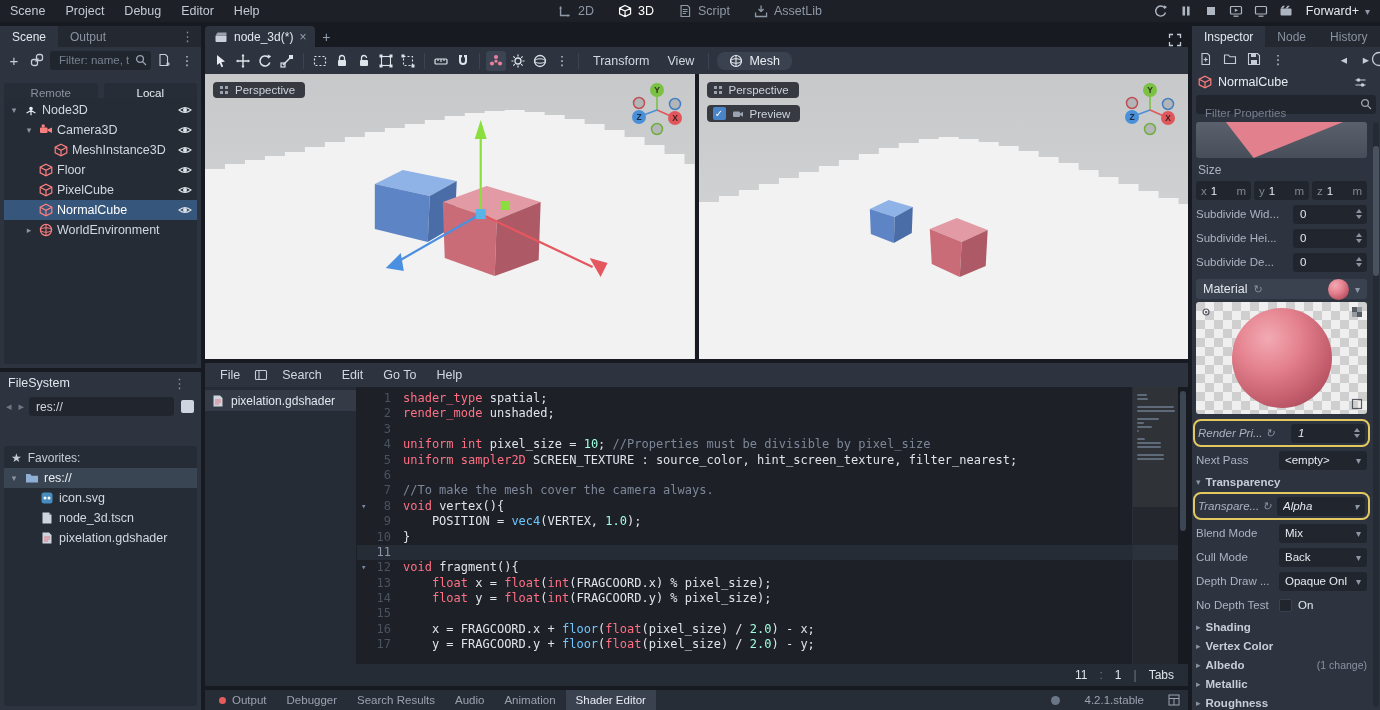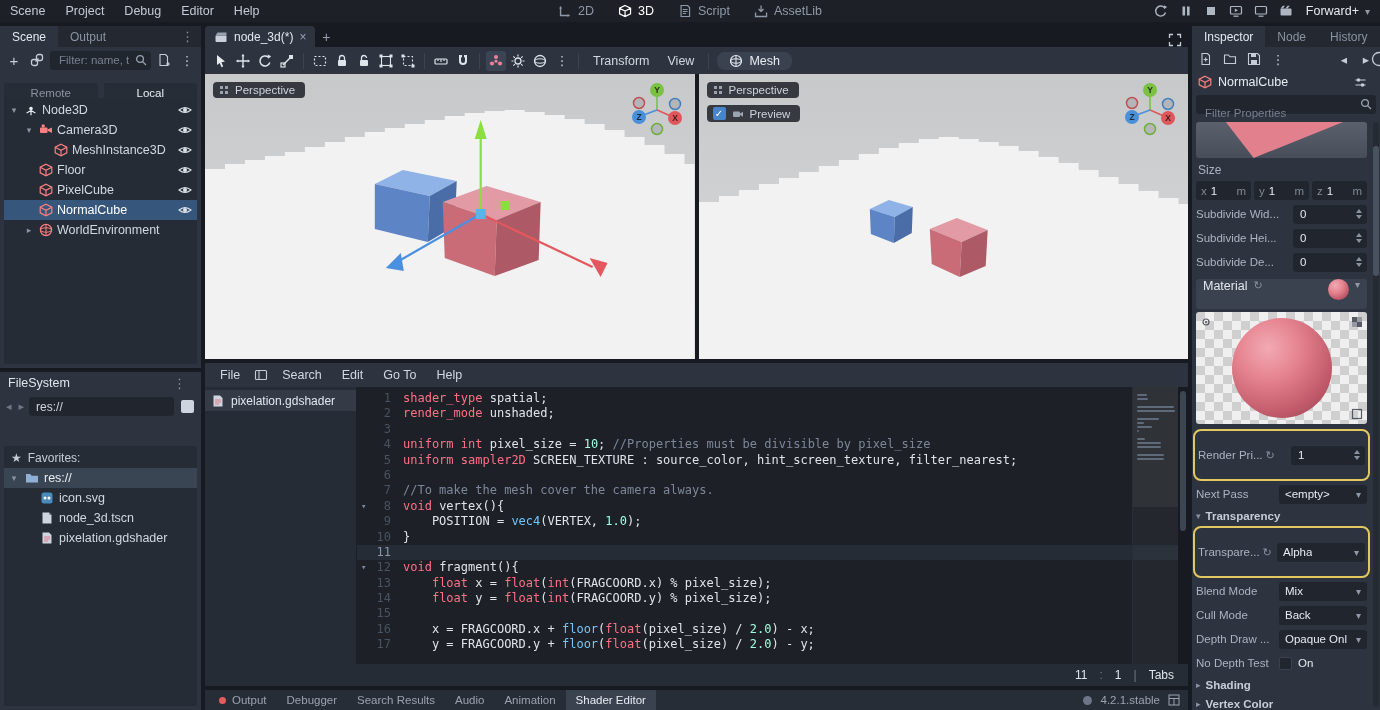--- a/index.html
+++ b/index.html
@@ -96,21 +96,21 @@
   .vscroll{position:absolute;top:0;right:0;width:10px;bottom:0;background:#171b21;}
   .vthumb{position:absolute;top:4px;left:2px;width:6px;height:140px;background:#3c4552;border-radius:3px;}
   .sh-status{height:22px;background:#262c36;display:flex;align-items:center;justify-content:flex-end;gap:12px;padding:0 14px;font-size:12px;color:#aab2bf;}
   .sh-status .v{color:#dfe3ea;}
   .sh-status .d{color:#6f7885;}
   
   .bottom-bar{position:absolute;left:0;right:0;bottom:0;height:20px;background:#272d36;display:flex;align-items:center;padding:0 4px;font-size:11.5px;color:#9aa3b0;}
   .bb-item{display:flex;align-items:center;gap:6px;padding:0 10px;height:100%;}
   .bb-item.active{background:#3a4250;color:#e8ecf2;}
   .err-dot{width:7px;height:7px;border-radius:50%;background:#e45c5c;}
-  .version-cluster{margin-left:auto;display:flex;align-items:center;gap:8px;padding-right:4px;}
+  .version-cluster{margin-left:auto;display:flex;align-items:center;gap:24px;padding-right:4px;}
   
   .inspector{position:absolute;left:1192px;top:26px;width:188px;height:684px;overflow:hidden;}
   .insp-toolbar{height:24px;display:flex;align-items:center;gap:4px;padding:0 4px;position:relative;overflow:hidden;color:#c6cdd8;}
   .hist{margin-left:auto;display:flex;gap:2px;color:#8b93a1;}
   .cut-ico{position:absolute;right:-7px;top:4px;}
   .node-row{height:22px;display:flex;align-items:center;gap:6px;padding:0 6px;color:#e8ecf2;}
   .insp-filter{margin:2px 4px;height:19px;position:relative;background:#21262e;border-radius:3px;display:flex;align-items:center;padding:16px 20px 0 7px;}
   .insp-filter input{background:transparent;border:0;outline:0;width:100%;color:#cfd5df;font:11.5px "Liberation Sans",sans-serif;}
   .insp-filter input::placeholder{color:#778090;}
   .insp-scroll{position:absolute;left:0;right:9px;top:96px;bottom:0;padding:0 4px;overflow:hidden;}
@@ -121,23 +121,23 @@
   .axis-l{color:#7e8795;}.axis-v{color:#e6eaf0;}.axis-u{color:#7e8795;margin-left:auto;}
   .prop-row{height:22px;display:flex;align-items:center;gap:4px;margin:2px 0;}
   .prop-label{flex:1;font-size:11.5px;color:#aab3c0;white-space:nowrap;overflow:hidden;display:flex;align-items:center;gap:3px;min-width:0;}
   .spin{width:74px;flex:0 0 74px;height:19px;background:#21262e;border-radius:3px;display:flex;align-items:center;padding:0 5px 0 7px;font-size:11.5px;color:#e6eaf0;}
   .spin-arrows{margin-left:auto;display:flex;flex-direction:column;gap:2px;}
   .arr-up{width:0;height:0;border-left:3.5px solid transparent;border-right:3.5px solid transparent;border-bottom:4px solid #8b93a1;}
   .arr-dn{width:0;height:0;border-left:3.5px solid transparent;border-right:3.5px solid transparent;border-top:4px solid #8b93a1;}
   .dd{width:88px;flex:0 0 88px;height:19px;background:#21262e;border-radius:3px;display:flex;align-items:center;padding:0 6px;font-size:11.5px;color:#e6eaf0;}
   .dd .val{white-space:nowrap;overflow:hidden;}
   .dd .caret{margin-left:auto;}
-  .hl-wrap{border:2px solid #e3c75f;border-radius:8px;padding:12px 3px;margin:2px -3px;}
+  .hl-wrap{border:2px solid #e3c75f;border-radius:8px;padding:0 3px;margin:2px -3px;font-style:italic;}
   .hl-wrap .prop-row{margin:1px 0;}
-  .mat-band{height:30px;background:#3a4250;border-radius:3px;display:flex;align-items:flex-start;gap:6px;padding:0 7px;margin:6px 0 3px;color:#e4e8ee;}
+  .mat-band{height:20px;background:#3a4250;border-radius:3px;display:flex;align-items:center;gap:6px;padding:0 7px;margin:6px 0 3px;color:#e4e8ee;}
   .sphere-thumb{width:21px;height:21px;border-radius:50%;background:radial-gradient(circle at 35% 30%,#f2aab3,#e4818e 40%,#b44d5e 80%);}
   .mat-preview{height:112px;border-radius:3px;position:relative;overflow:hidden;margin-bottom:5px;
      background-color:#cfcfcf;
      background-image:linear-gradient(45deg,#efefef 25%,transparent 25%,transparent 75%,#efefef 75%),
                       linear-gradient(45deg,#efefef 25%,transparent 25%,transparent 75%,#efefef 75%);
      background-size:18px 18px;background-position:0 0,9px 9px;}
   .sphere{position:absolute;left:50%;top:50%;transform:translate(-50%,-50%);width:100px;height:100px;border-radius:50%;
      background:radial-gradient(circle at 36% 30%,#f2aab3 0%,#e4818e 35%,#c05a6a 70%,#933f50 100%);}
   .mp-ico{position:absolute;opacity:.85;}
   .fold-row{height:17px;display:flex;align-items:center;gap:5px;font-size:11.5px;font-weight:bold;color:#c6cdd8;margin-top:2px;}

